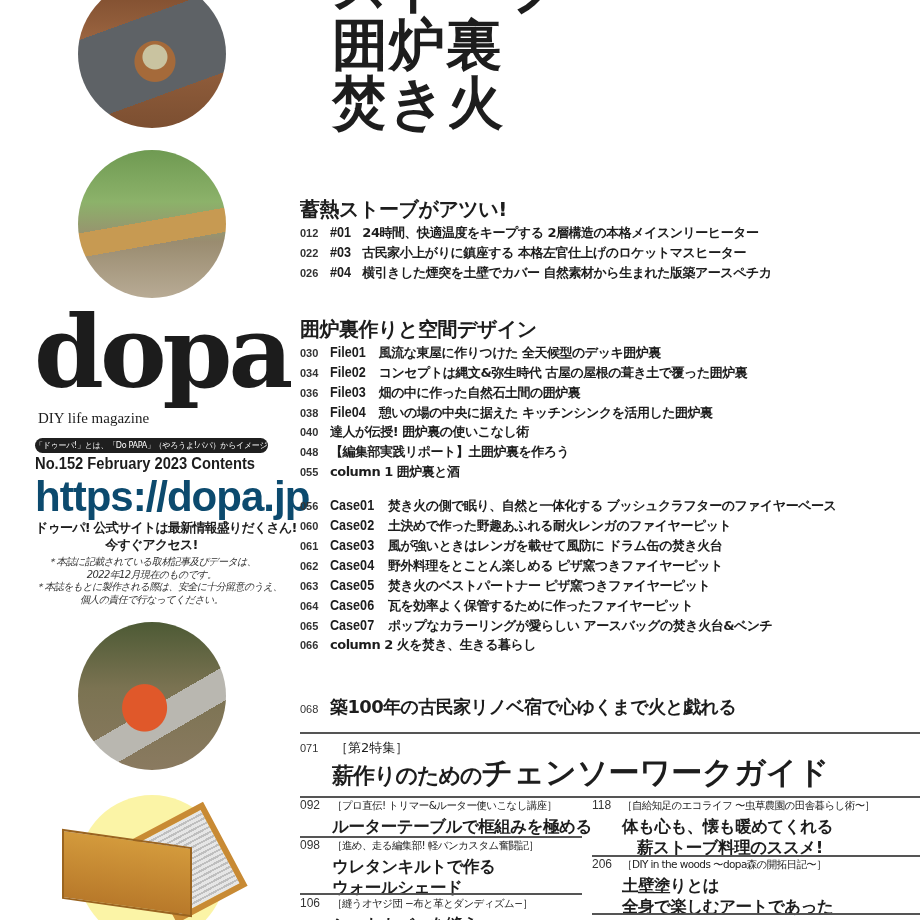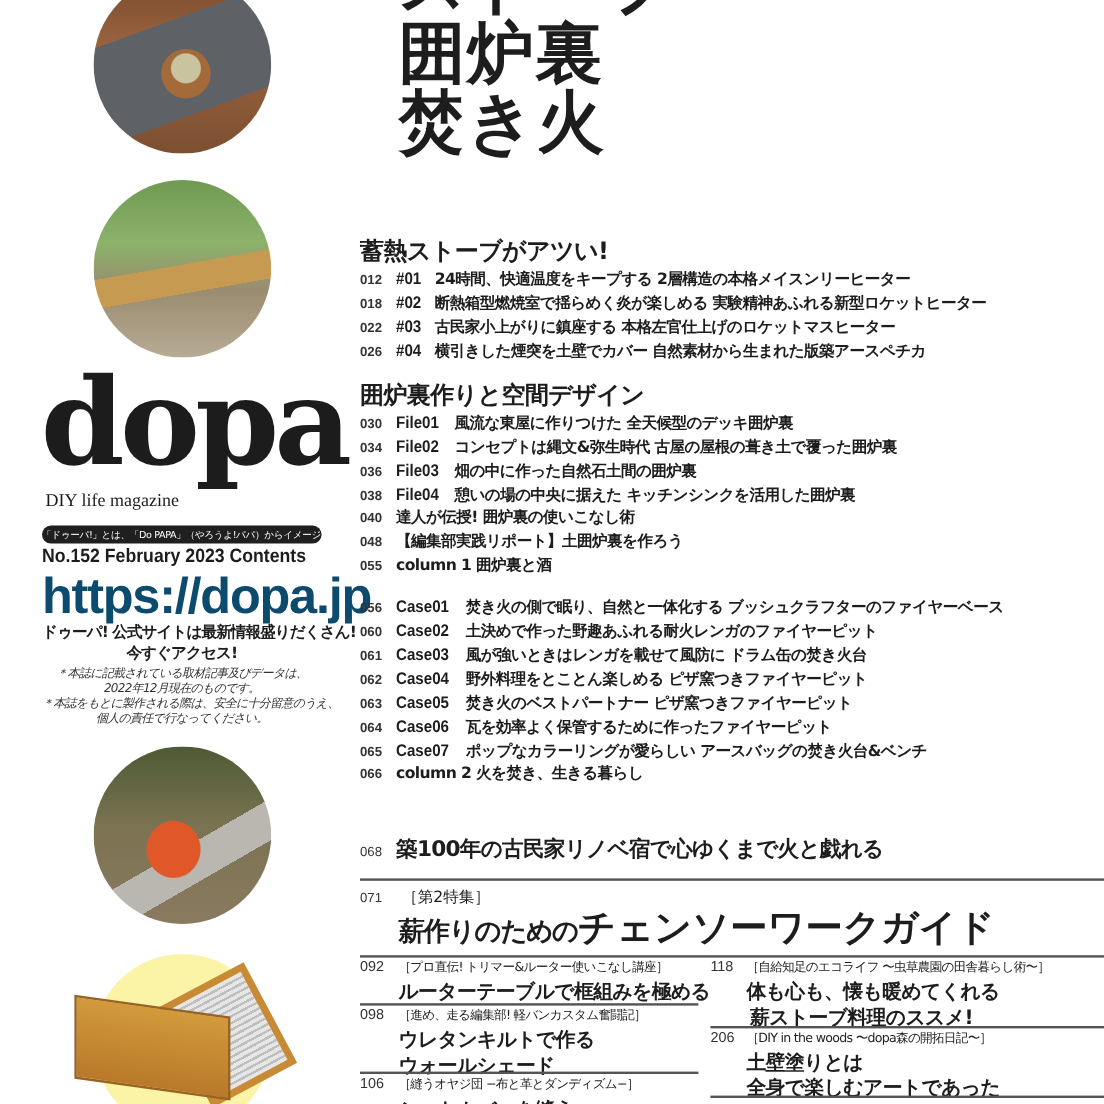--- a/index.html
+++ b/index.html
@@ -176,25 +176,20 @@
 </div>
 
 <div class="section" style="top:196px">
   <div class="section-head">蓄熱ストーブがアツい!</div>
   <div class="entry">
       <span class="pg">012</span>
       <span class="code">#01</span>
       <span class="txt">24時間、快適温度をキープする 2層構造の本格メイスンリーヒーター</span>
     </div>
   <div class="entry">
-      <span class="pg">018</span>
-      <span class="code">#02</span>
-      <span class="txt">断熱箱型燃焼室で揺らめく炎が楽しめる 実験精神あふれる新型ロケットヒーター</span>
-    </div>
-  <div class="entry">
       <span class="pg">022</span>
       <span class="code">#03</span>
       <span class="txt">古民家小上がりに鎮座する 本格左官仕上げのロケットマスヒーター</span>
     </div>
   <div class="entry">
       <span class="pg">026</span>
       <span class="code">#04</span>
       <span class="txt">横引きした煙突を土壁でカバー 自然素材から生まれた版築アースペチカ</span>
     </div>
 </div>
@@ -320,21 +315,21 @@
     </div>
   <div class="sub-title">シートカバーを縫う</div>
 </div>
 
 <div class="sub" style="left:592px; top:798px; width:328px;">
   <div class="sub-top">
       <span class="pg" style="width:30px">118</span>
       <span class="sub-kicker">［自給知足のエコライフ 〜虫草農園の田舎暮らし術〜］</span>
     </div>
   <div class="sub-title" style="margin-left:30px">体も心も、懐も暖めてくれる</div>
-  <div class="sub-title" style="margin-left:33px">薪ストーブ料理のススメ!</div>
+  <div class="sub-title" style="margin-left:45px">薪ストーブ料理のススメ!</div>
 </div>
 <div class="rule" style="left:592px; top:855px; width:328px;"></div>
 
 <div class="sub" style="left:592px; top:857px; width:328px;">
   <div class="sub-top">
       <span class="pg" style="width:30px">206</span>
       <span class="sub-kicker">［DIY in the woods 〜dopa森の開拓日記〜］</span>
     </div>
   <div class="sub-title" style="margin-left:30px">土壁塗りとは</div>
   <div class="sub-title" style="margin-left:30px">全身で楽しむアートであった</div>

